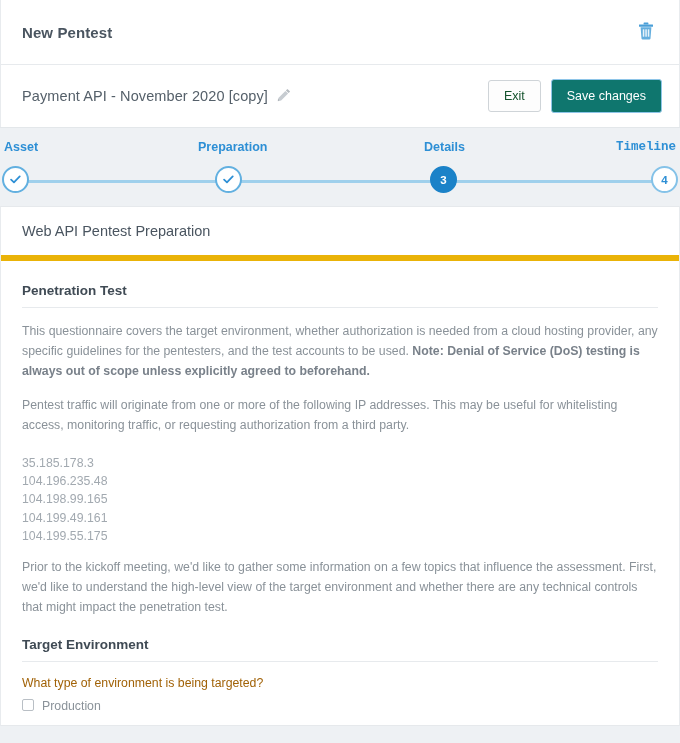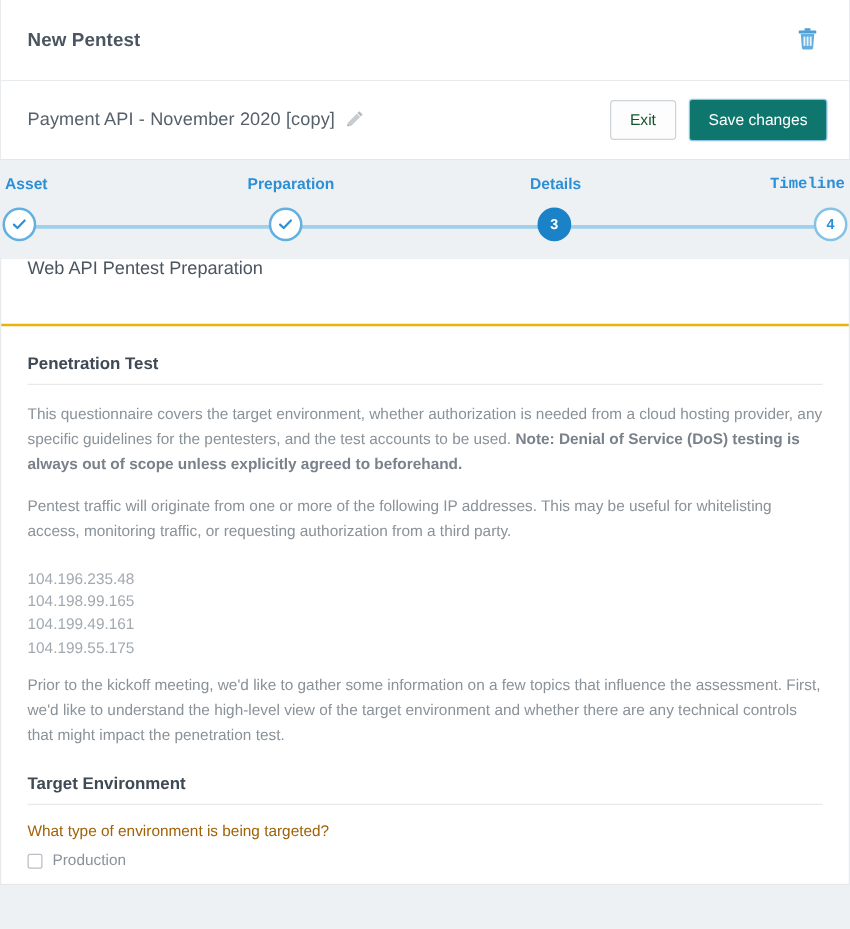--- a/index.html
+++ b/index.html
@@ -164,22 +164,23 @@
   .panel {
     background: #ffffff;
     border: 1px solid #e6e9ec;
     border-left: 1px solid #e8ebee;
     border-right: 1px solid #e8ebee;
     margin: 0;
   }
   .panel-head {
     height: 54px;
     display: flex;
+    align-items: center;
     padding: 0 21px;
-    border-bottom: 2px solid #eab308;
+    border-bottom: 6px solid #eab308;
   }
   .panel-head-title {
     font-size: 14.5px;
     color: #4a5560;
   }
   .panel-body {
     padding: 16px 21px 0 21px;
   }
 
   .section-title {
@@ -209,21 +210,21 @@
   }
   .ip-list li { margin: 0; }
 
   .question {
     font-size: 12.3px;
     color: #a16207;
     margin: 0 0 9px 0;
   }
   .check-row {
     display: flex;
-    align-items: flex-end;
+    align-items: flex-start;
     margin-bottom: 12px;
   }
   .cb {
     width: 12px; height: 12px;
     border-radius: 2px;
     margin-right: 8px;
     flex: none;
     display: inline-flex;
     align-items: center;
     justify-content: center;
@@ -321,20 +322,21 @@
 
     <div class="panel-body">
 
       <h3 class="section-title">Penetration Test</h3>
 
       <p class="copy"><span>This questionnaire covers the target environment, whether authorization is needed from a cloud hosting provider, any specific guidelines for the pentesters, and the test accounts to be used. </span><b>Note: Denial of Service (DoS) testing is always out of scope unless explicitly agreed to beforehand.</b></p>
 
       <p class="copy">Pentest traffic will originate from one or more of the following IP addresses. This may be useful for whitelisting access, monitoring traffic, or requesting authorization from a third party.</p>
 
       <ul class="ip-list">
+        <li>35.185.178.3</li>
         <li>104.196.235.48</li>
         <li>104.198.99.165</li>
         <li>104.199.49.161</li>
         <li>104.199.55.175</li>
       </ul>
 
       <p class="copy">Prior to the kickoff meeting, we'd like to gather some information on a few topics that influence the assessment. First, we'd like to understand the high-level view of the target environment and whether there are any technical controls that might impact the penetration test.</p>
 
       <h3 class="section-title">Target Environment</h3>
 

